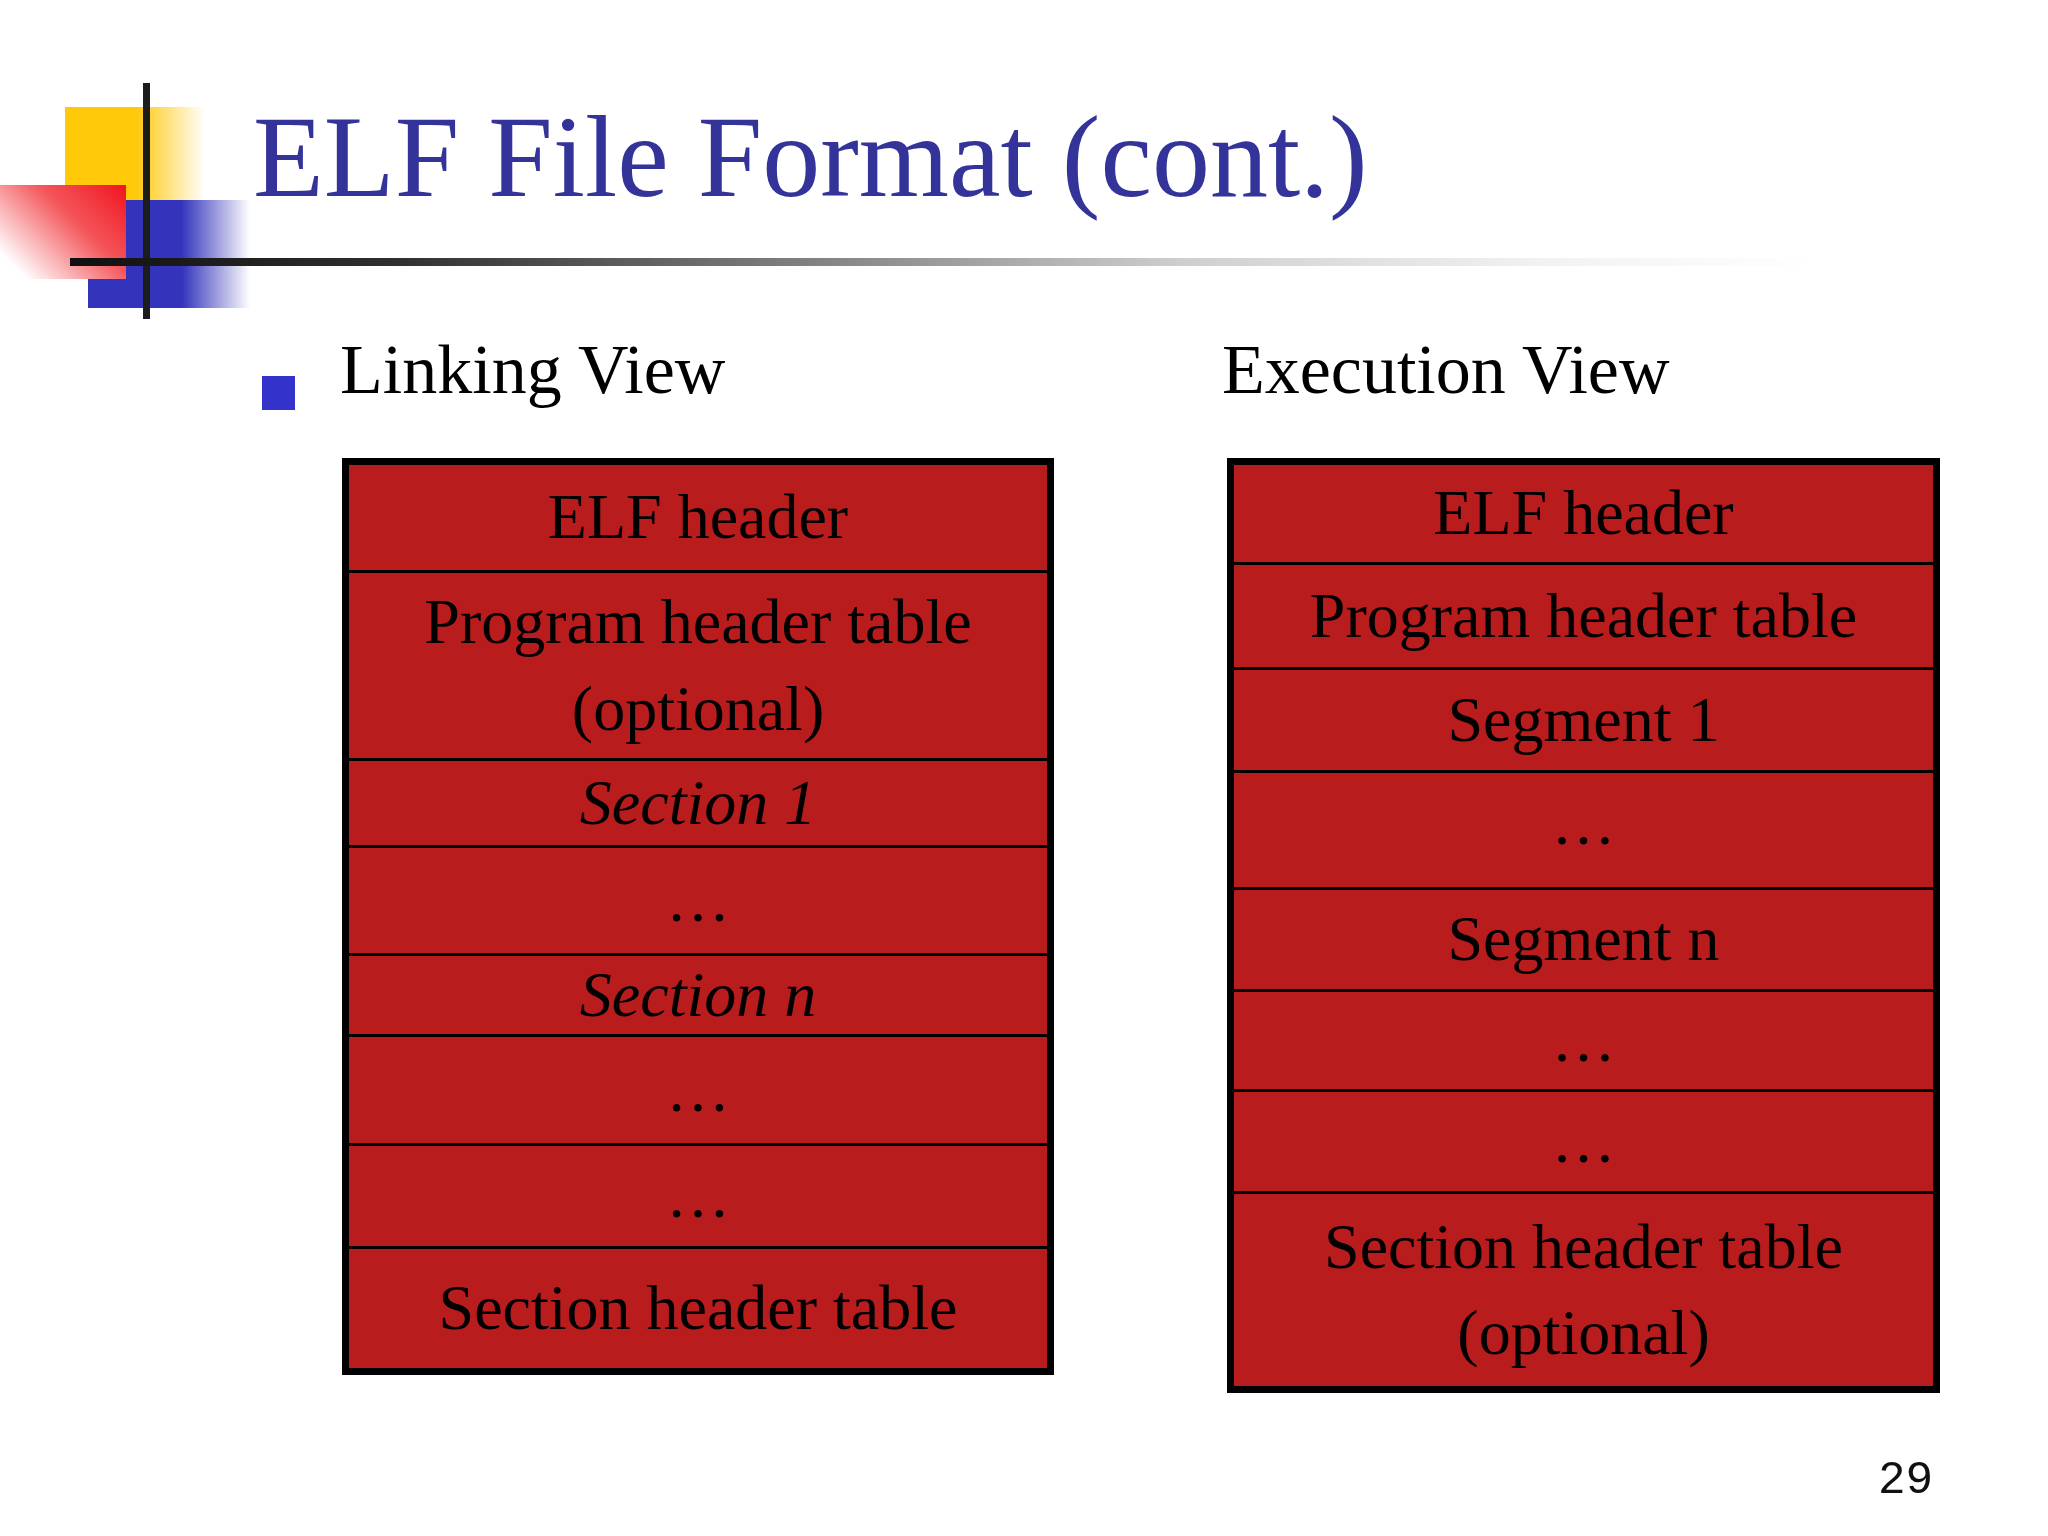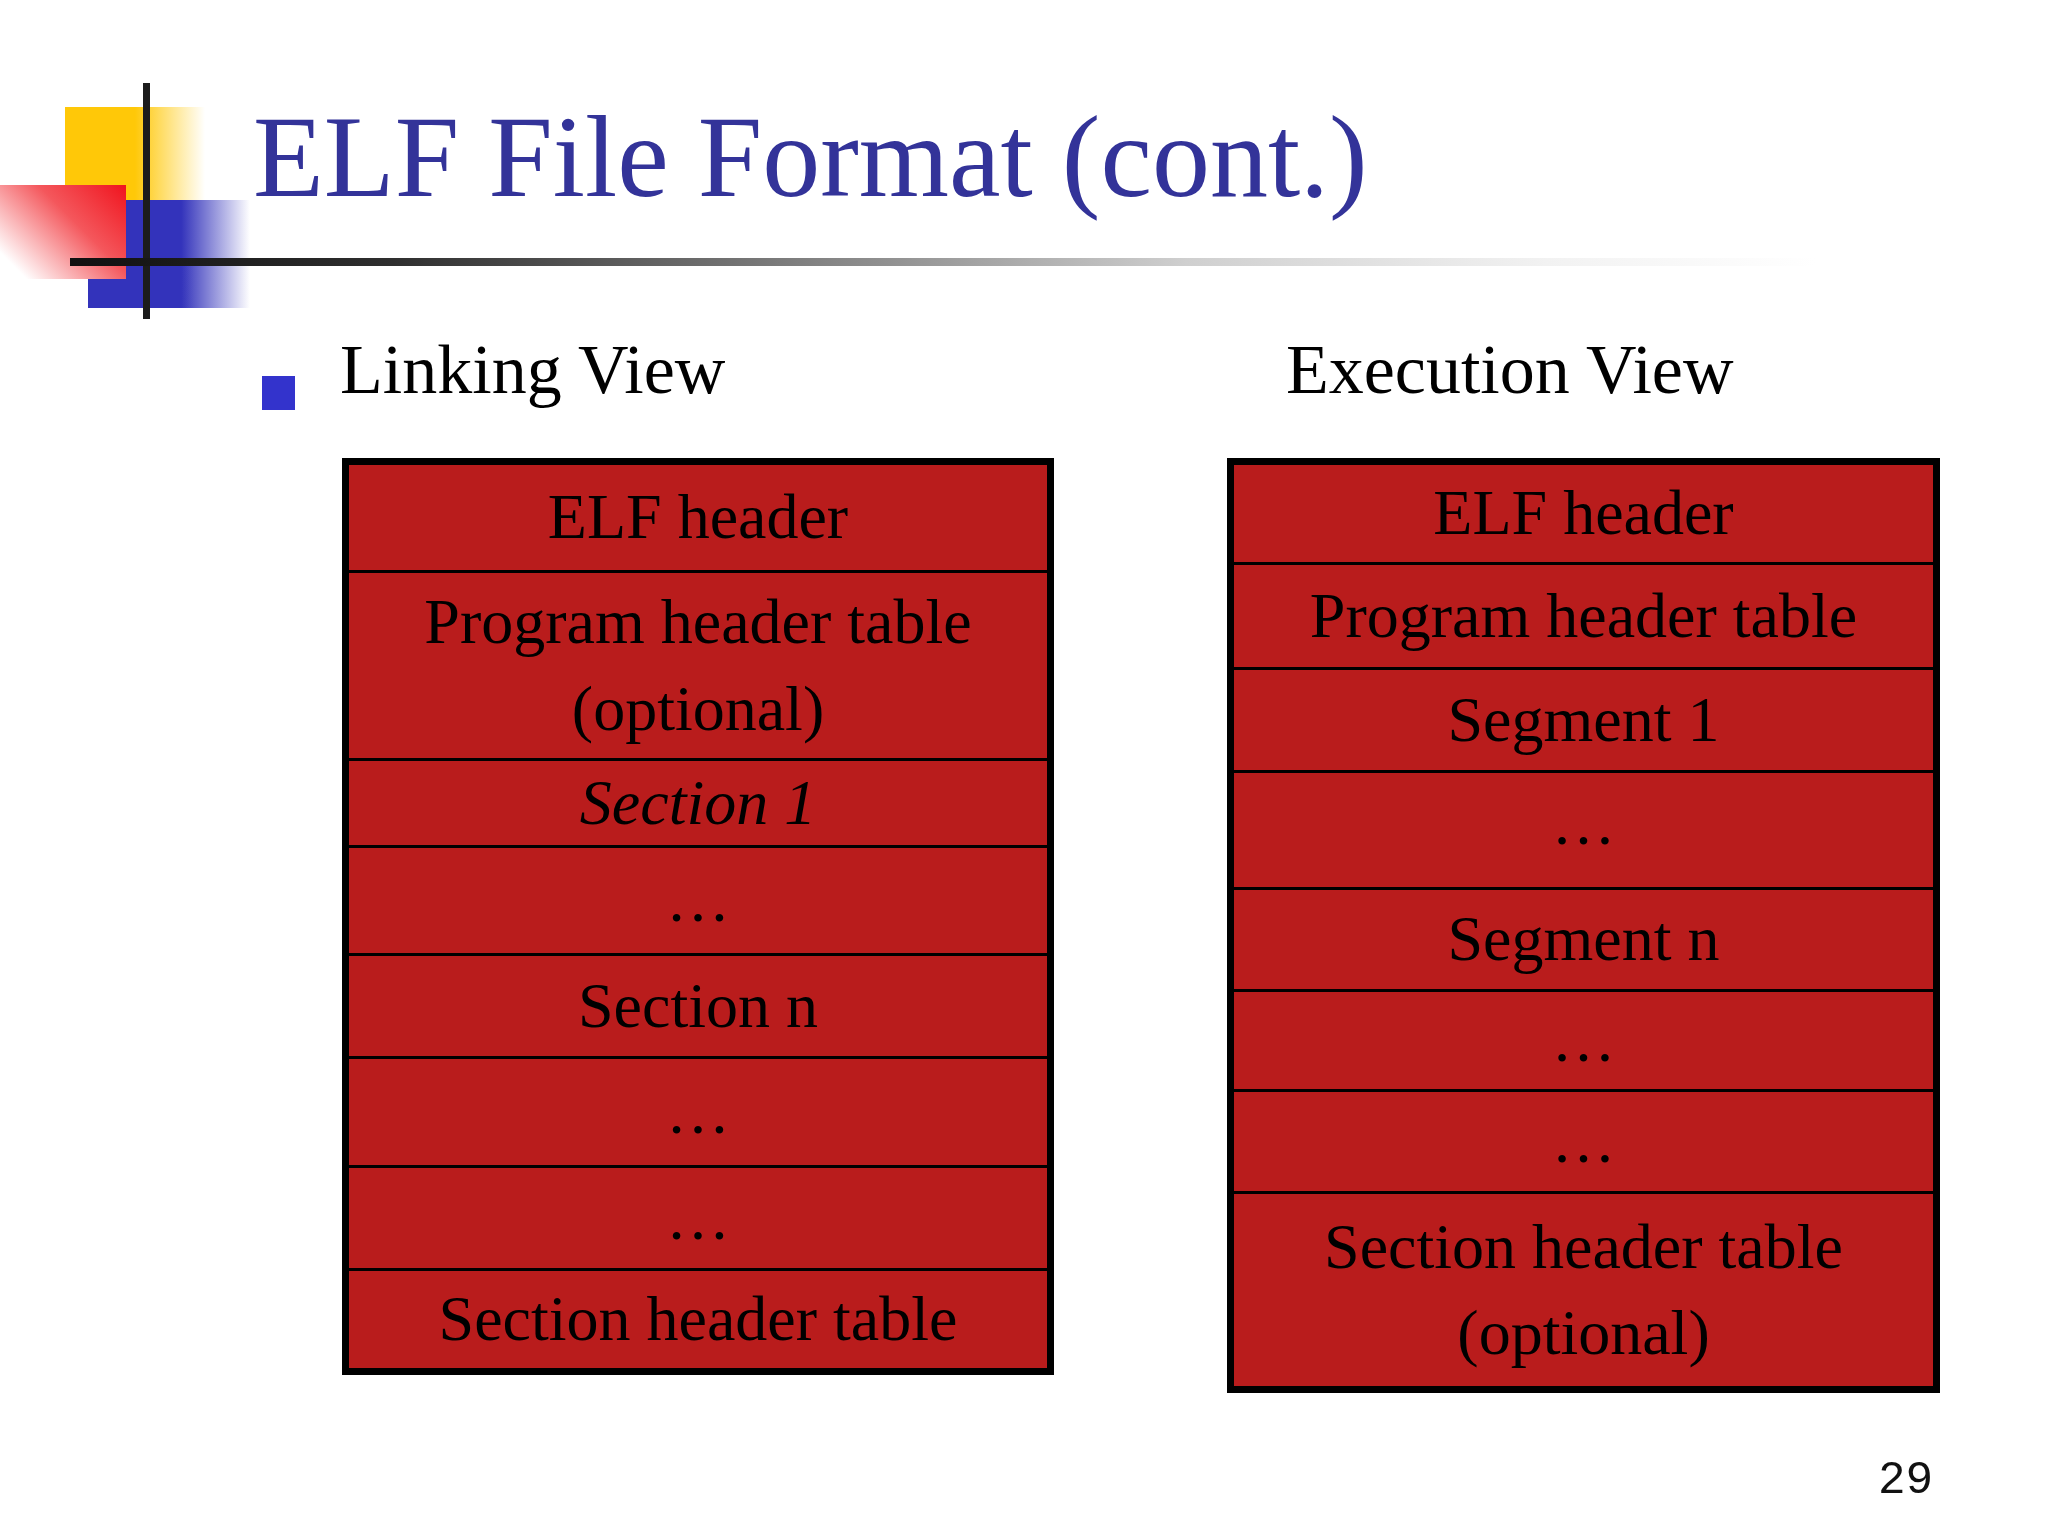--- a/index.html
+++ b/index.html
@@ -30,21 +30,21 @@
   .title {
     left:253px; top:97px;
     font-size:116px; line-height:1.05;
     color:var(--title,#333399);
     white-space:nowrap;
   }
 
   
   .heading { top:335px; font-size:70px; line-height:1.0; white-space:nowrap; }
   .heading-linking { left:340px; }
-  .heading-execution { left:1286px; }
+  .heading-execution { left:1222px; }
   .bullet { left:262px; top:376px; width:33px; height:34px; background:var(--bullet,#3333cc); }
 
   
   .elf-table {
     position:absolute; top:458px;
     border:7px solid #000;
     display:flex; flex-direction:column;
     box-sizing:border-box;
     background:#b91c1c;
   }
@@ -56,21 +56,21 @@
     text-align:center; white-space:pre-line;
     font-size:64px; line-height:1.35;
     flex:0 0 auto;
   }
   .t-row + .t-row { border-top:3px solid #000; }
 
   .tbl-linking .t-row:nth-child(1){ height:105px; }
   .tbl-linking .t-row:nth-child(2){ height:188px; }
   .tbl-linking .t-row:nth-child(3){ height:87px;font-style:italic;  }
   .tbl-linking .t-row:nth-child(4){ height:108px; }
-  .tbl-linking .t-row:nth-child(5){ height:103px; }
+  .tbl-linking .t-row:nth-child(5){ height:81px;font-style:italic; }
   .tbl-linking .t-row:nth-child(6){ height:109px; }
   .tbl-linking .t-row:nth-child(7){ height:103px; }
   .tbl-linking .t-row:nth-child(8){ flex:1 1 auto; }
 
   .tbl-execution .t-row:nth-child(1){ height:97px;  }
   .tbl-execution .t-row:nth-child(2){ height:105px; }
   .tbl-execution .t-row:nth-child(3){ height:103px; }
   .tbl-execution .t-row:nth-child(4){ height:103px; }
   .tbl-execution .t-row:nth-child(5){ height:102px;margin-top:14px; }
   .tbl-execution .t-row:nth-child(6){ height:100px; }

